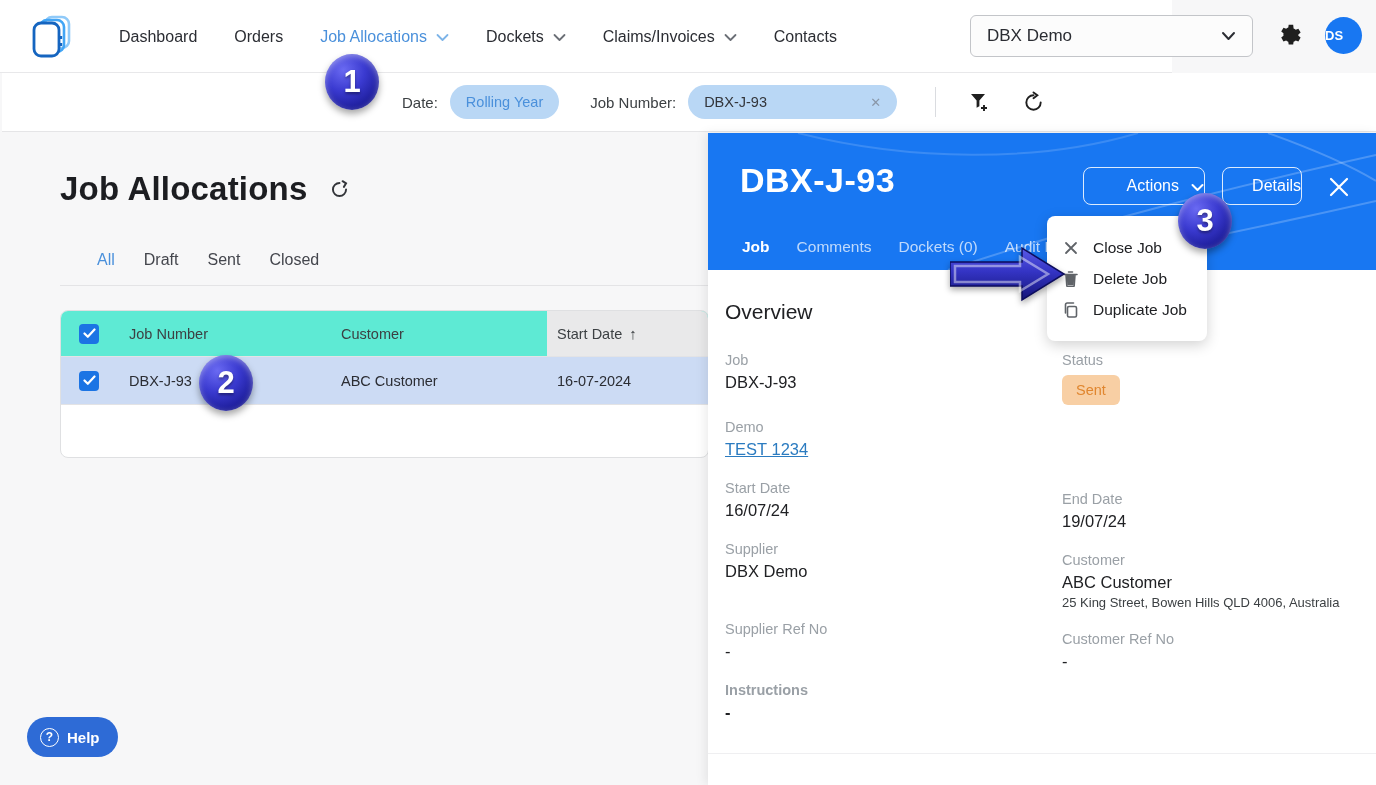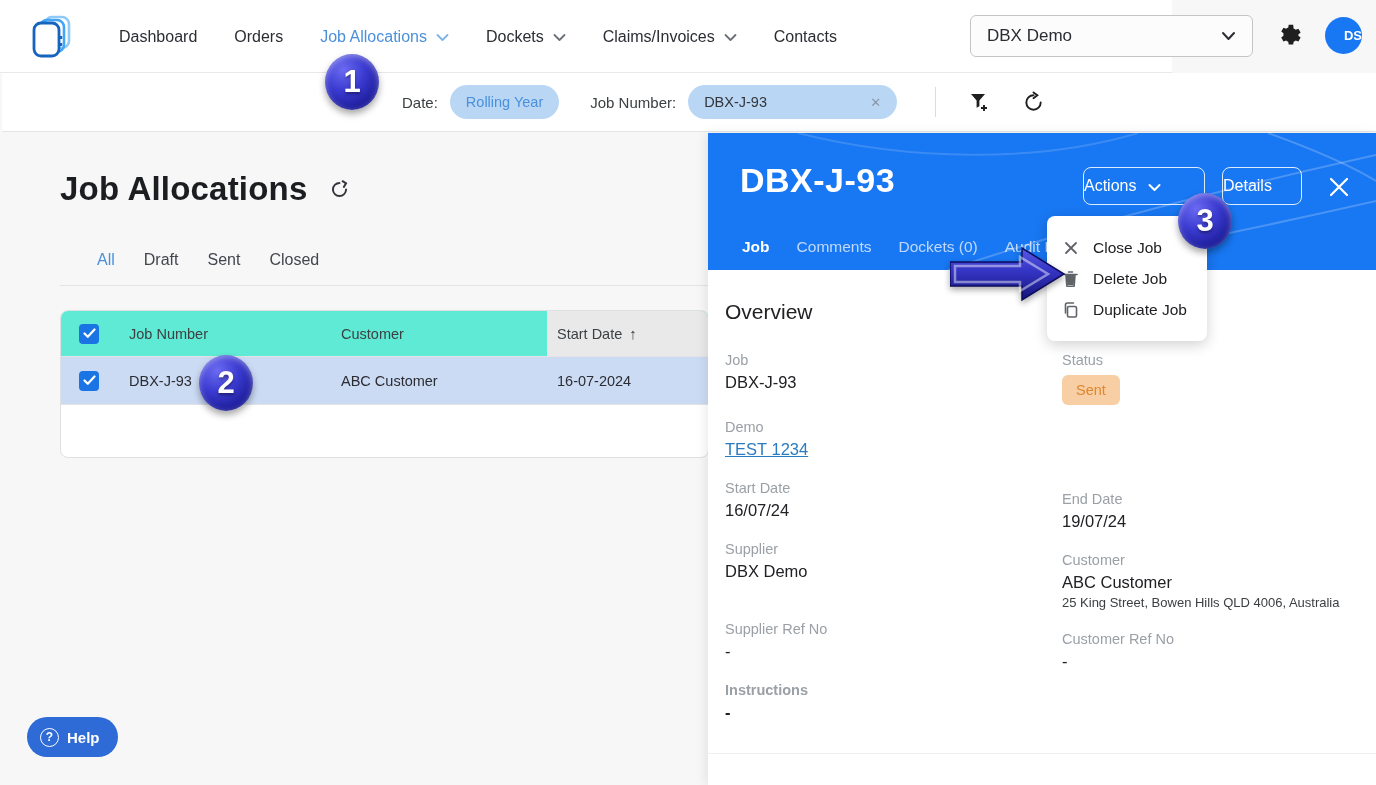--- a/index.html
+++ b/index.html
@@ -29,21 +29,21 @@
   .company-select {
     position:absolute; left:970px; top:15px; width:283px; height:42px;
     border:1px solid #c3c5c9; border-radius:6px; background:#fcfcfc;
     display:flex; align-items:center; justify-content:space-between;
     padding:0 16px; font-size:17px; color:#2b2d33; cursor:pointer;
   }
   .gear { position:absolute; left:1277px; top:22px; width:27px; height:27px; color:#1f1f1f; cursor:pointer; }
   .avatar {
     position:absolute; left:1325px; top:17px; width:37px; height:37px; border-radius:50%;
     background:#1877f2; color:#fff; font-size:13px; font-weight:bold;
-    display:flex; align-items:center; justify-content:flex-end; cursor:pointer;
+    display:flex; align-items:center; justify-content:flex-start; cursor:pointer;
   }
 
   
   .filterbar {
     position:absolute; left:2px; top:73px; width:1376px; height:59px;
     background:#ffffff; border-bottom:1px solid #e5e5e7; z-index:9;
     display:flex; align-items:center;padding-left:39px;
   }
   .filter-inner { position:absolute; left:400px; display:flex; align-items:center; }
   .filter-label { font-size:15px; color:#3c4043; margin-right:12px; }
@@ -97,21 +97,21 @@
   .panel {
     position:absolute; left:708px; top:133px; width:668px; height:652px;
     background:#ffffff; z-index:15; box-shadow:-3px 0 10px rgba(0,0,0,.08);
   }
   .panel-header { position:relative; width:668px; height:137px; background:#1877f2; overflow:hidden; }
   .panel-deco { position:absolute; left:0; top:0; }
   .panel-title { position:absolute; left:32px; top:28px; font-size:34px; font-weight:bold; color:#fff; letter-spacing:.5px; }
   .hdr-btn {
     position:absolute; top:34px; height:38px; border:1.5px solid rgba(255,255,255,.85);
     border-radius:8px; color:#fff; font-size:16px; display:flex; align-items:center;
-    justify-content:flex-start; gap:12px; cursor:pointer; background:transparent;
+    justify-content:flex-end; gap:12px; cursor:pointer; background:transparent;
   }
   .btn-actions { left:375px; width:122px; }
   .btn-details { left:514px; width:80px; }
   .panel-close { position:absolute; left:620px; top:43px; width:22px; height:22px; cursor:pointer; color:#fff; }
   .panel-tabs { position:absolute; left:34px; bottom:14px; display:flex; gap:27px; font-size:15.5px; }
   .p-tab { color:rgba(255,255,255,.72); cursor:pointer; white-space:nowrap; }
   .p-tab.active { color:#fff; font-weight:bold; }
 
   .panel-body { position:relative; padding:30px 24px 0 17px; }
   .overview-h { font-size:21px; font-weight:500; color:#202124; margin-bottom:28px; }

